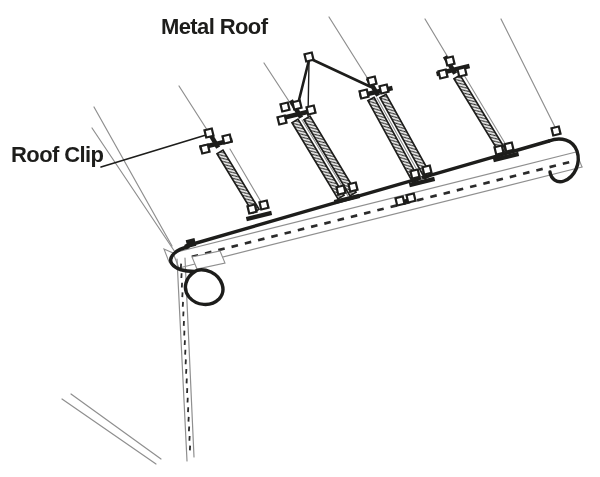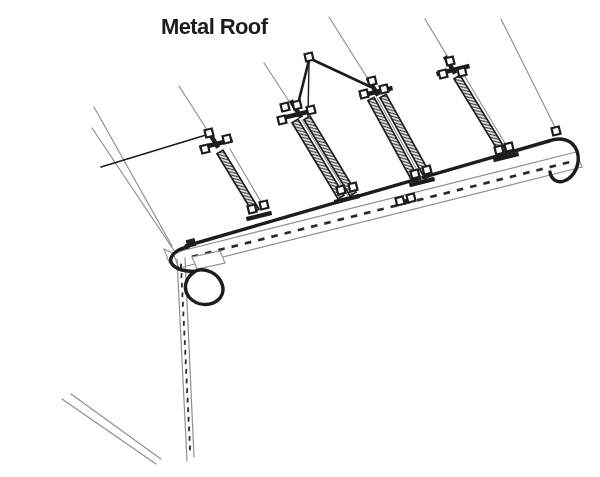--- a/index.html
+++ b/index.html
@@ -166,13 +166,14 @@
         <rect x="495.25" y="146.25" width="7.5" height="7.5" fill="#ffffff" transform="rotate(-13.6 499 150)" stroke="#1d1d1b" stroke-width="2.2"></rect>
         <rect x="505.25" y="143.25" width="7.5" height="7.5" fill="#ffffff" transform="rotate(-13.6 509 147)" stroke="#1d1d1b" stroke-width="2.2"></rect>
       </g>
       <rect x="305.25" y="53.25" width="7.5" height="7.5" fill="#ffffff" transform="rotate(-13.6 309 57)" stroke="#1d1d1b" stroke-width="2.2"></rect>
       <rect x="398" y="199" width="16" height="4" fill="#1d1d1b" transform="rotate(-13.6 406 201)"></rect>
       <rect x="396.25" y="197.25" width="7.5" height="7.5" fill="#ffffff" transform="rotate(-13.6 400 201)" stroke="#1d1d1b" stroke-width="2.2"></rect>
       <rect x="407.25" y="194.25" width="7.5" height="7.5" fill="#ffffff" transform="rotate(-13.6 411 198)" stroke="#1d1d1b" stroke-width="2.2"></rect>
       <rect x="552.25" y="127.25" width="7.5" height="7.5" fill="#ffffff" transform="rotate(-13.6 556 131)" stroke="#1d1d1b" stroke-width="2.2"></rect>
     </svg>
   <div class="diagram-label" id="label-metal-roof" style="left: 161px; top: 14px;">Metal Roof</div>
+  <div class="diagram-label" id="label-roof-clip" style="left: 11px; top: 142px;">Roof Clip</div>
 </div>
 
 </body></html>

